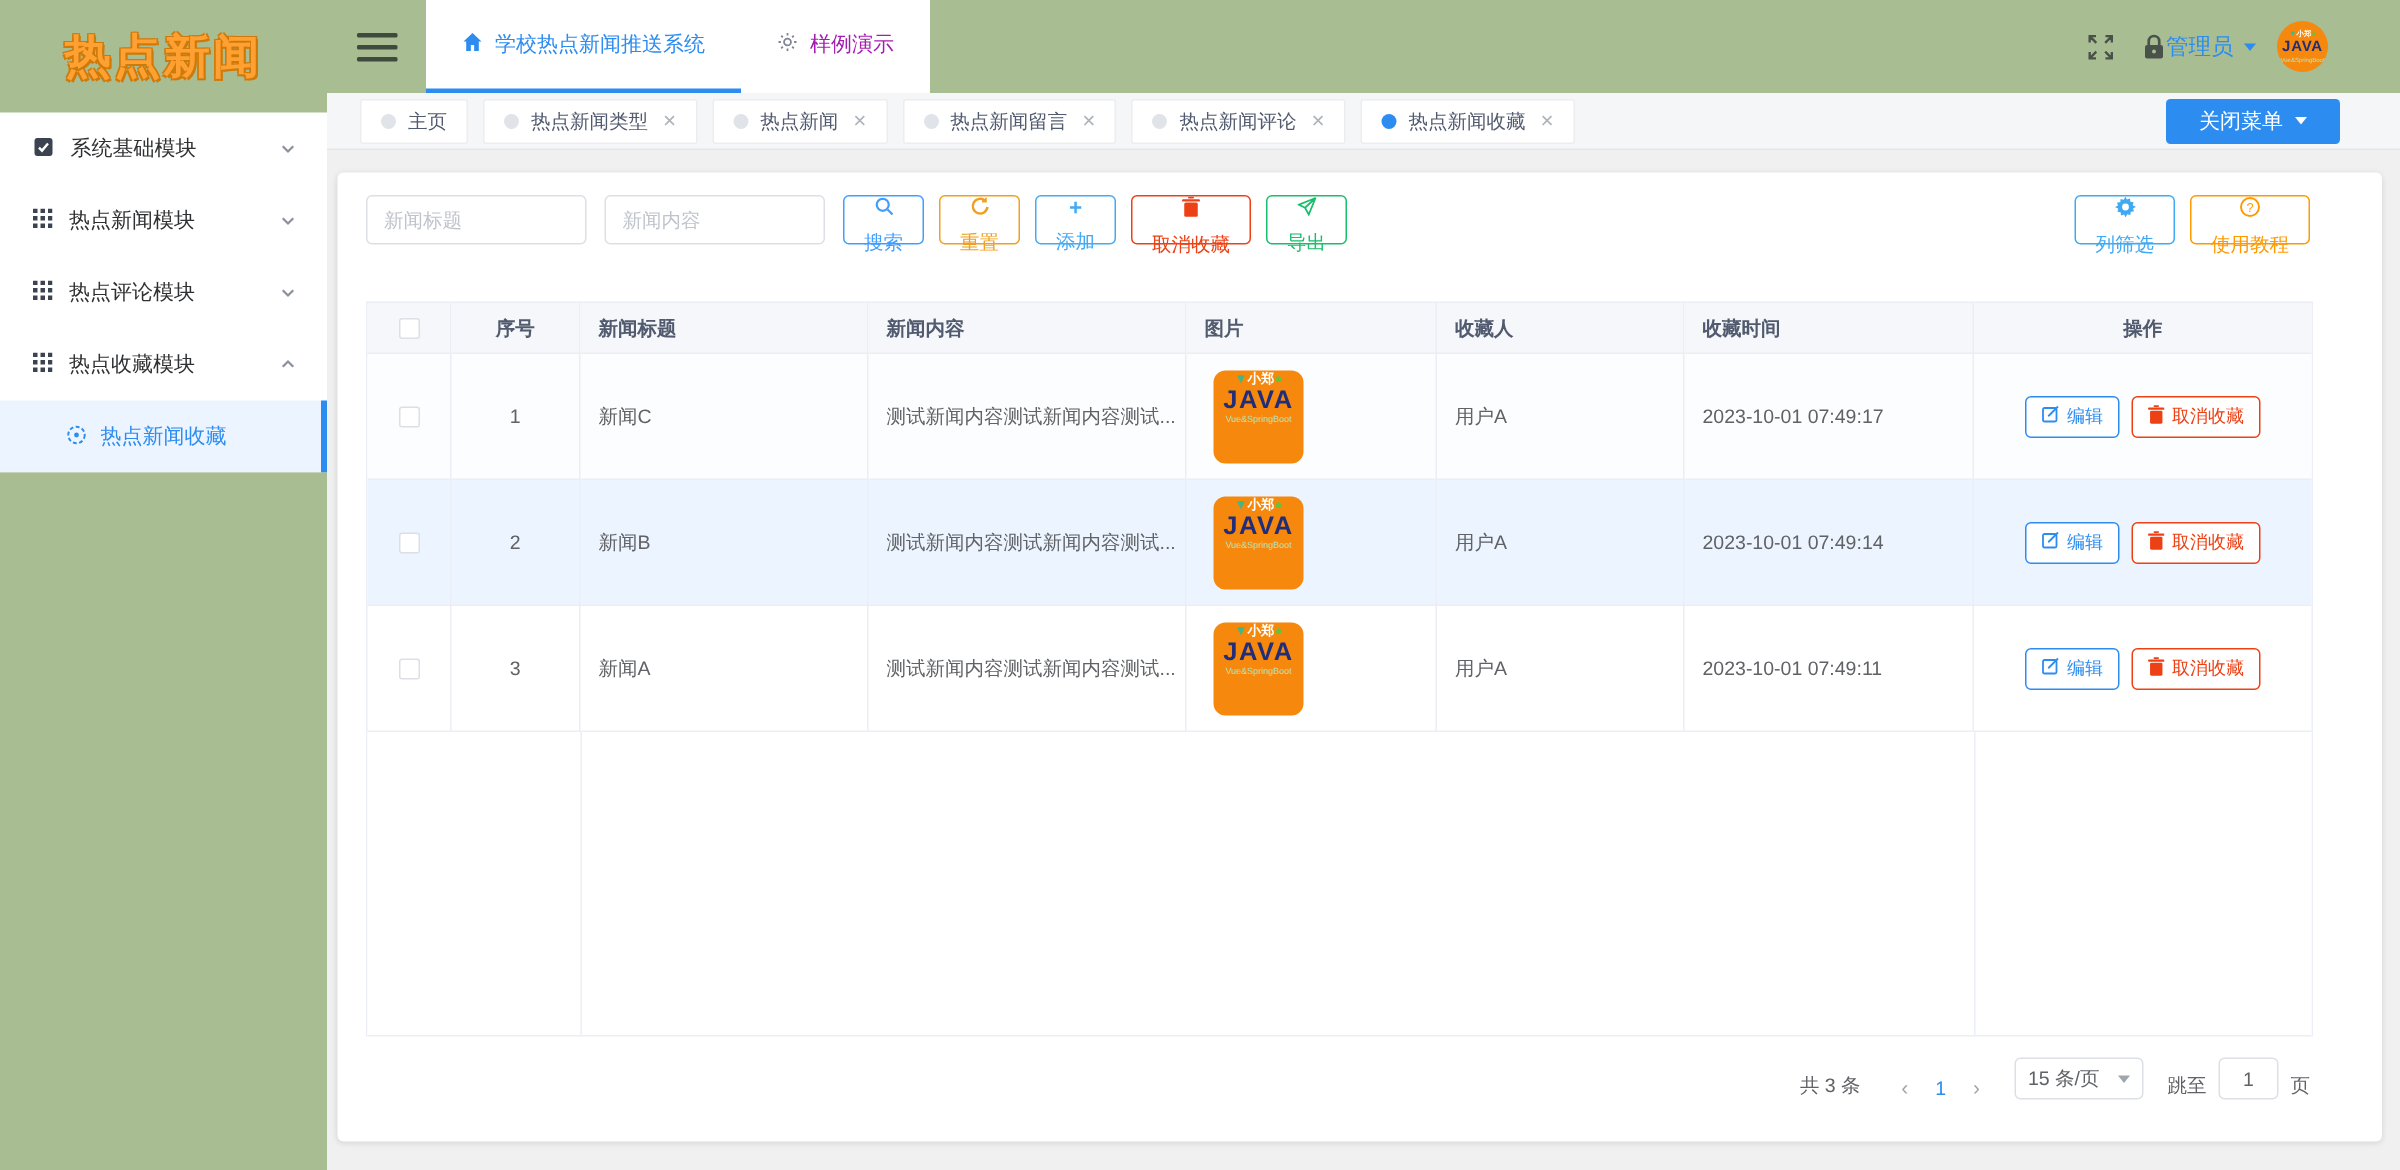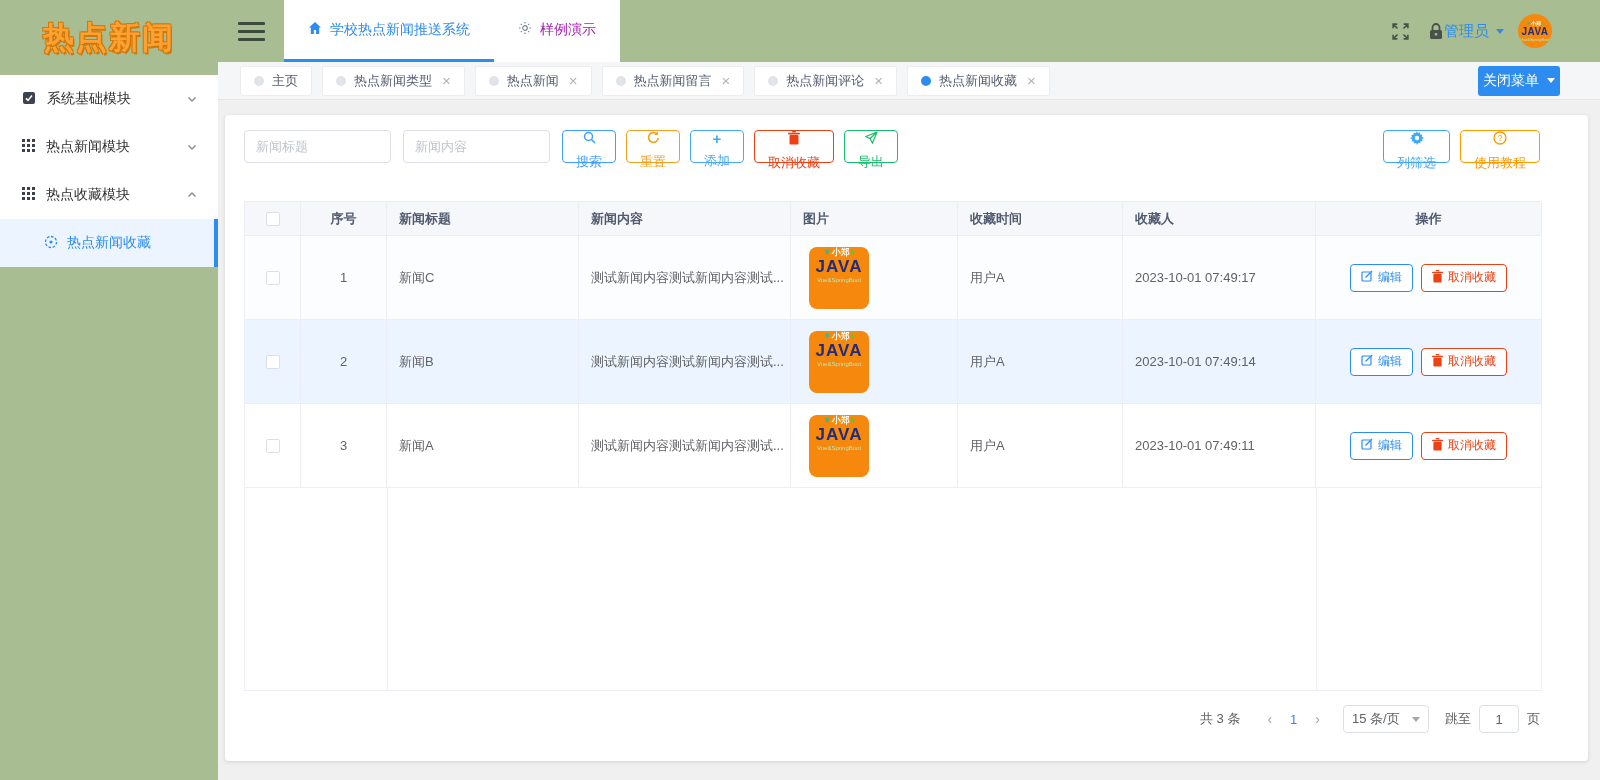--- a/index.html
+++ b/index.html
@@ -48,21 +48,21 @@
   
   .tags-bar { height:38px; background:#f5f6f7; display:flex; align-items:center; padding:0 40px 0 22px; gap:10px;
               border-bottom:1px solid #e4e6e8; }
   .tag { height:30px; background:#ffffff; display:flex; align-items:center; padding:0 13px; gap:8px;
          border:1px solid #ededf0; border-radius:2px; cursor:pointer; }
   .tag .dot { width:10px; height:10px; border-radius:50%; background:#e0e3e8; }
   .tag.active .dot { background:#2d8cf0; }
   .tag .t-label { color:#515a6e; font-size:13px; }
   .tag .t-close { color:#aeb3ba; font-size:15px; line-height:1; margin-left:2px; cursor:pointer; }
   .close-menu-btn { margin-left:auto; height:30px; background:#2d8cf0; color:#fff; border:none; border-radius:3px;
-                    display:flex; align-items:center; gap:8px; padding:0 5px; font-size:14px; cursor:pointer; }
+                    display:flex; align-items:center; gap:8px; padding:0 22px; font-size:14px; cursor:pointer; }
   .close-menu-btn .caret { border-top-color:#ffffff; }
 
   
   .content { flex:1; padding:15px 12px 0 7px; }
   .card { background:#ffffff; border-radius:4px; box-shadow:0 1px 4px rgba(0,0,0,.12); height:646px; overflow:hidden; }
 
   
   .toolbar { display:flex; align-items:center; padding:15px 48px 0 19px; }
   .tb-input { width:147px; height:33px; border:1px solid #dcdfe6; border-radius:4px; padding:0 11px; font-size:13px;
               color:#606266; outline:none; margin-right:12px; font-family:inherit; }
@@ -101,21 +101,21 @@
   .news-badge .b-bot { font-size:6px; color:#b8e6b8; line-height:7px; }
   .row-btn { height:28px; display:inline-flex; align-items:center; gap:5px; padding:0 10px; background:#fff;
              border-radius:4px; font-size:12px; cursor:pointer; border:1px solid; font-family:inherit; }
   .rb-edit { color:#2d8cf0; border-color:#2d8cf0; margin-right:8px; }
   .rb-cancel { color:#ed4014; border-color:#ed4014; }
   .t-empty { position:relative; height:203px; border-bottom:1px solid #ebeef5; background:#fff; }
   .vline { position:absolute; top:0; bottom:0; width:1px; background:#ebeef5; }
   .vline-a { left:142px; } .vline-b { left:1071px; }
 
   
-  .pagination { display:flex; align-items:center; justify-content:flex-end; padding:14px 48px 0 35px; color:#606266; font-size:13px; }
+  .pagination { display:flex; align-items:flex-end; justify-content:flex-end; padding:14px 48px 0 35px; color:#606266; font-size:13px; }
   .pg-total { margin-right:18px; }
   .pg-arrow { color:#a0a6ad; font-size:14px; padding:0 9px; cursor:pointer; }
   .pg-page { color:#2d8cf0; padding:0 9px; cursor:pointer; }
   .pg-size { width:86px; height:28px; border:1px solid #dcdfe6; border-radius:4px; margin-left:14px;
              display:flex; align-items:center; justify-content:space-between; padding:0 8px; cursor:pointer; color:#606266; }
   .pg-size .caret { border-top-color:#a0a6ad; }
   .pg-jump-label { margin:0 8px 0 16px; }
   .pg-jump-input { width:40px; height:28px; border:1px solid #dcdfe6; border-radius:4px; text-align:center;
                    font-size:13px; color:#606266; outline:none; font-family:inherit; }
   .pg-unit { margin-left:8px; }
@@ -148,20 +148,39 @@
               <rect x="5" width="3" height="3"></rect>
               <rect x="10" width="3" height="3"></rect>
               <rect y="5" width="3" height="3"></rect>
               <rect x="5" y="5" width="3" height="3"></rect>
               <rect x="10" y="5" width="3" height="3"></rect>
               <rect y="10" width="3" height="3"></rect>
               <rect x="5" y="10" width="3" height="3"></rect>
               <rect x="10" y="10" width="3" height="3"></rect>
             </svg></span>
         <span class="mi-label">热点新闻模块</span>
+        <span class="chev">
+            <svg width="12" height="12" viewBox="0 0 12 12" fill="none" stroke="#8a919c" stroke-width="1.5">
+              <path d="M2.5 4.5L6 8l3.5-3.5"></path>
+            </svg>
+          </span>
+      </div>
+      <div class="menu-item">
+        <span><svg width="13" height="13" viewBox="0 0 13 13" fill="#3c4350">
+              <rect width="3" height="3"></rect>
+              <rect x="5" width="3" height="3"></rect>
+              <rect x="10" width="3" height="3"></rect>
+              <rect y="5" width="3" height="3"></rect>
+              <rect x="5" y="5" width="3" height="3"></rect>
+              <rect x="10" y="5" width="3" height="3"></rect>
+              <rect y="10" width="3" height="3"></rect>
+              <rect x="5" y="10" width="3" height="3"></rect>
+              <rect x="10" y="10" width="3" height="3"></rect>
+            </svg></span>
+        <span class="mi-label">热点评论模块</span>
         <span class="chev">
             <svg width="12" height="12" viewBox="0 0 12 12" fill="none" stroke="#8a919c" stroke-width="1.5">
               <path d="M2.5 4.5L6 8l3.5-3.5"></path>
             </svg>
           </span>
       </div>
       <div class="menu-item">
         <span><svg width="13" height="13" viewBox="0 0 13 13" fill="#3c4350">
               <rect width="3" height="3"></rect>
               <rect x="5" width="3" height="3"></rect>
@@ -334,22 +353,22 @@
         <div class="table-zone">
           <div class="ttable">
             <div class="trow thead">
               <div class="tcell c-center">
                   <span class="checkbox"></span>
                 </div>
               <div class="tcell c-center">序号</div>
               <div class="tcell">新闻标题</div>
               <div class="tcell">新闻内容</div>
               <div class="tcell">图片</div>
+              <div class="tcell">收藏人</div>
               <div class="tcell">收藏时间</div>
-              <div class="tcell">收藏人</div>
               <div class="tcell c-center">操作</div>
             </div>
 
             <div class="trow tbody-row row-hl">
               <div class="tcell c-center">
                   <span class="checkbox"></span>
                 </div>
               <div class="tcell c-center">1</div>
               <div class="tcell">新闻C</div>
               <div class="tcell">测试新闻内容测试新闻内容测试...</div>

